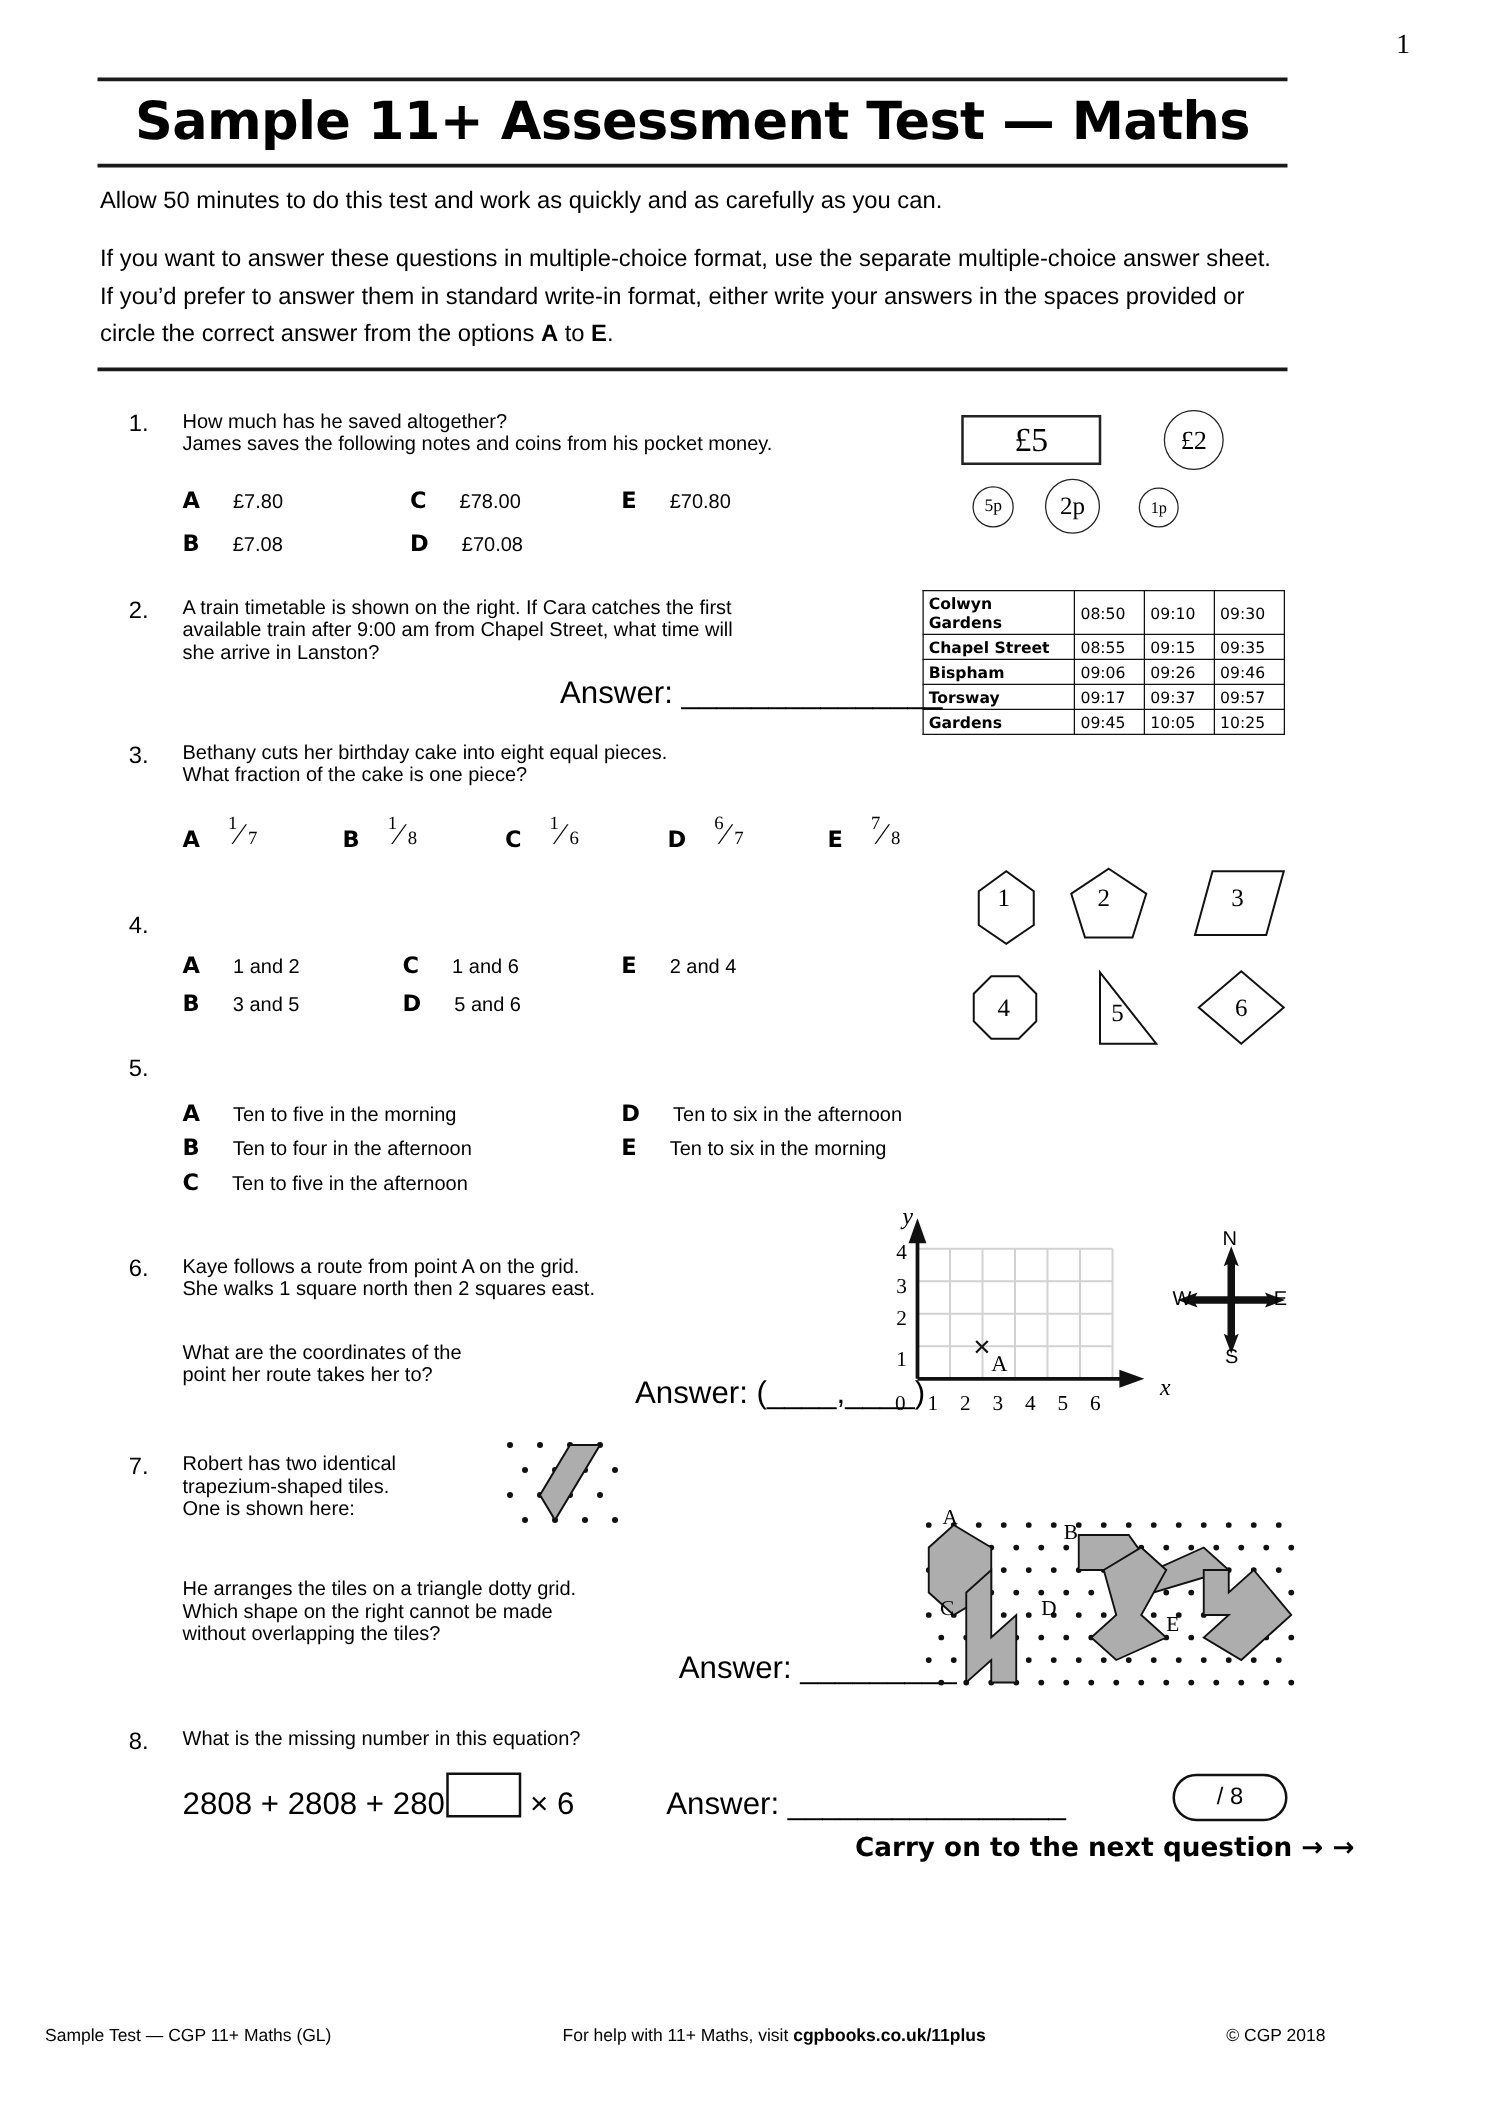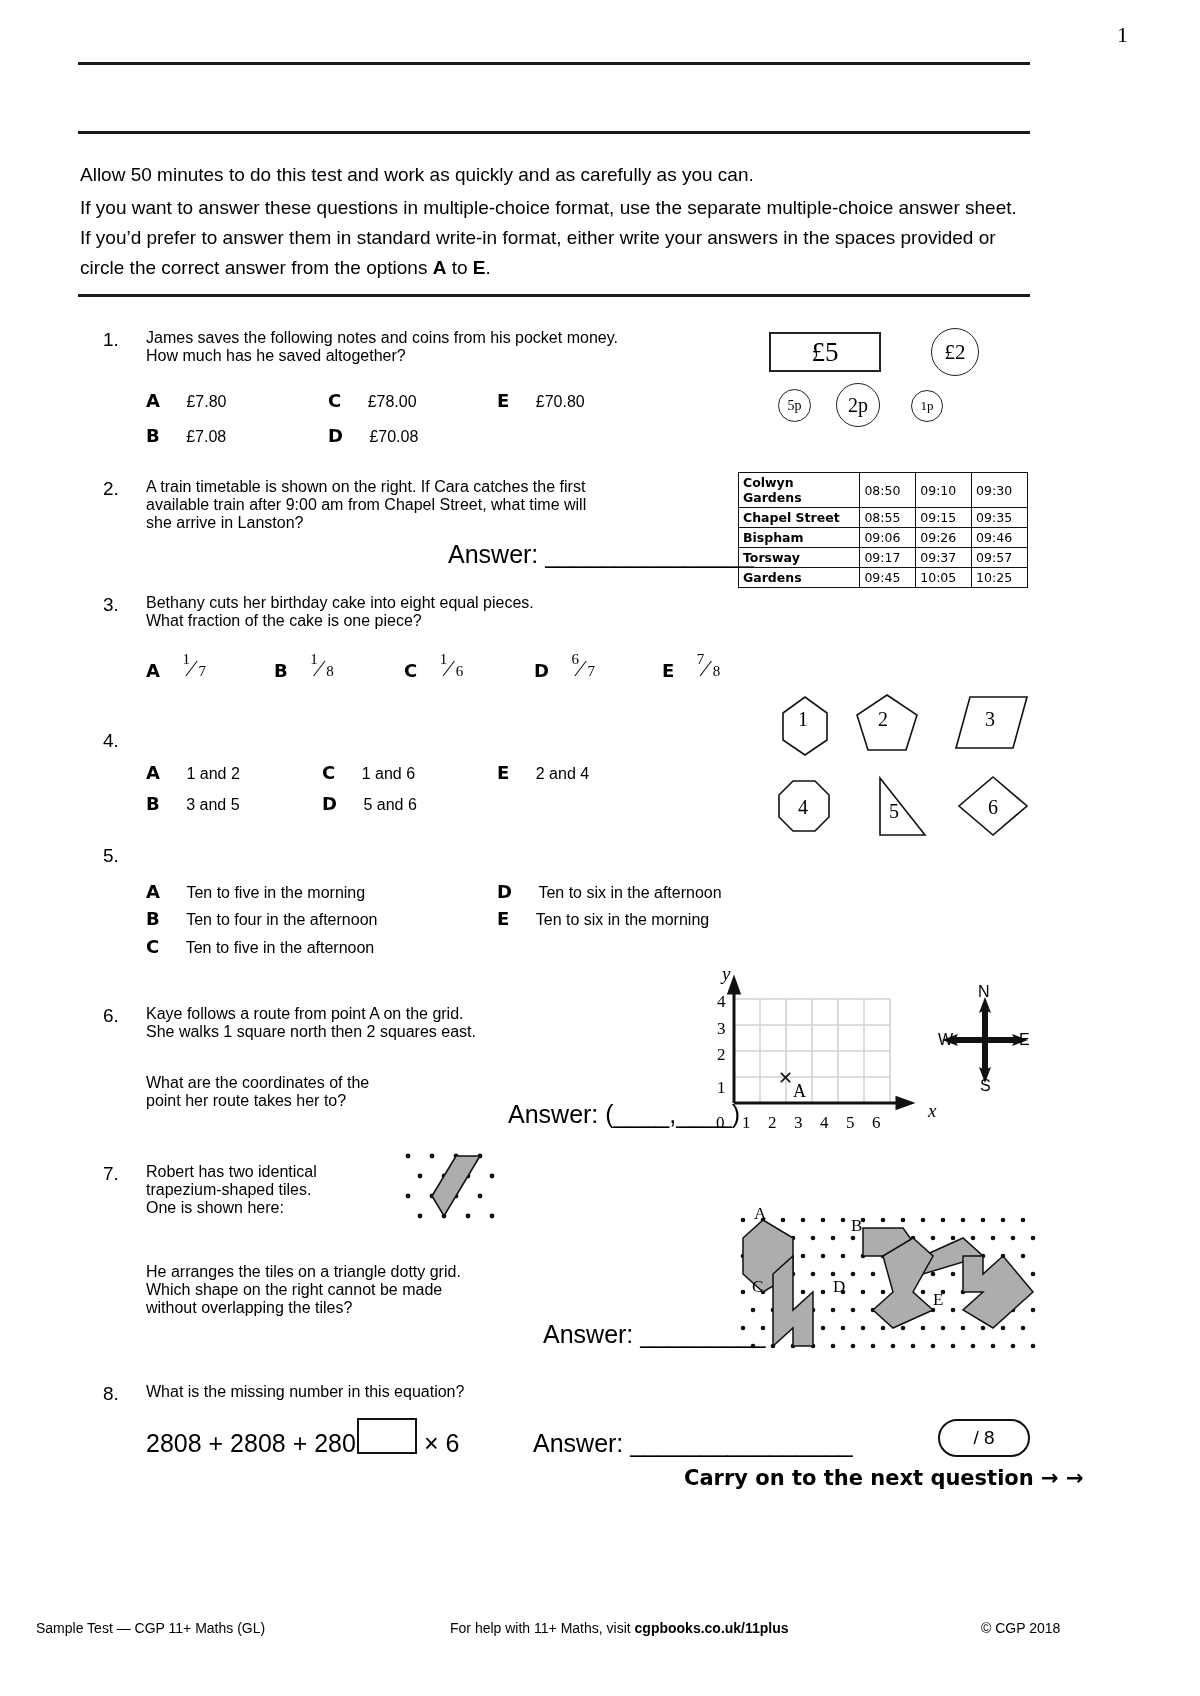--- a/index.html
+++ b/index.html
@@ -32,21 +32,21 @@
     text-align:center;
     font-size:42px; font-weight:bold; letter-spacing:-0.5px;
     font-family:"DejaVu Sans", sans-serif;
   }
 
   .intro {
     position:absolute; left:80px; width:950px;
     font-size:19px; line-height:30px;
     font-family:"Liberation Sans", sans-serif;
   }
-  .intro.i1 { top:160px; }
+  .intro.i1 { top:146px; }
   .intro.i2 { top:193px; }
   .intro b { font-weight:bold; }
   .qnum { position:absolute; font-size:19px; }
   .qbody { position:absolute; }
   .opt { position:absolute; white-space:nowrap; }
   .optL { font-weight:bold; font-family:"DejaVu Sans", sans-serif; font-size:18px; }
 
   .ansline { position:absolute; font-size:25px; white-space:nowrap; }
 
   
@@ -99,31 +99,32 @@
   svg { display:block; overflow:visible; }
 </style>
 </head>
 <body>
 
 <div class="page">
 
   <div class="pagenum">1</div>
 
   <div class="rule r1"></div>
+  <div class="title">Sample 11+ Assessment Test — Maths</div>
   <div class="rule r2"></div>
 
   <div class="intro i1">Allow 50 minutes to do this test and work as quickly and as carefully as you can.</div>
   <div class="intro i2"><span>If you want to answer these questions in multiple-choice format, use the separate multiple-choice answer sheet.  If you’d prefer to answer them in standard write-in format, either write your answers in the spaces provided or circle the correct answer from the options </span><b>A</b><span> to </span><b>E</b><span>.</span></div>
 
   <div class="rule r3"></div>
 
   <div class="qnum" style="left:103px; top:329px;">1.</div>
   <div class="qbody" style="left:146px; top:329px; width:600px;">
+    <div>How much has he saved altogether?</div>
     <div>James saves the following notes and coins from his pocket money.</div>
-    <div>How much has he saved altogether?</div>
   </div>
   <div class="opt" style="left:146px; top:390px;">
     <span class="optL">A</span>
     <span style="margin-left:22px;">£7.80</span>
   </div>
   <div class="opt" style="left:146px; top:425px;">
     <span class="optL">B</span>
     <span style="margin-left:22px;">£7.08</span>
   </div>
   <div class="opt" style="left:328px; top:390px;">

